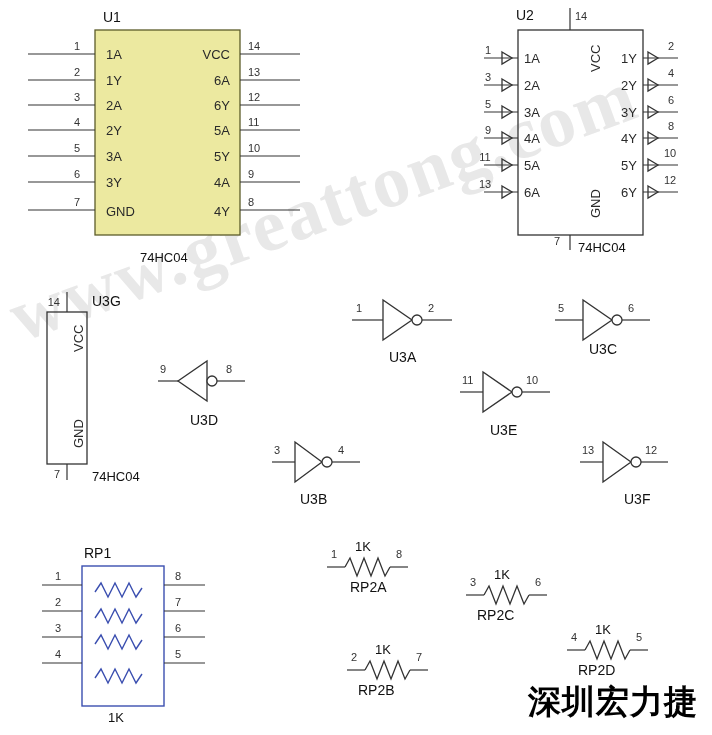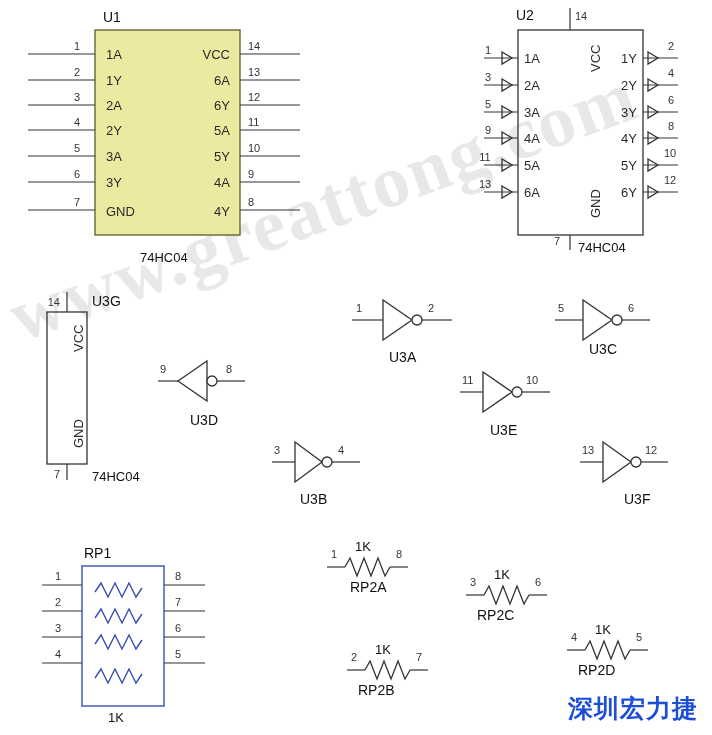--- a/index.html
+++ b/index.html
@@ -32,23 +32,23 @@
     transform: rotate(-20deg);
     white-space: nowrap;
     pointer-events: none;
     user-select: none;
   }
   .cn-watermark {
     position: absolute;
     right: 14px;
     bottom: 10px;
     font-family: "DejaVu Sans", sans-serif;
-    font-size: 25px;
+    font-size: 33px;
     font-weight: bold;
-    color: #1d4ed8;
+    color: #000000;
     letter-spacing: 1px;
     user-select: none;
   }
   svg.schem {
     position: absolute;
     left: 0; top: 0;
     width: 712px; height: 735px;
   }
   text {
     font-family: "Liberation Sans", sans-serif;

